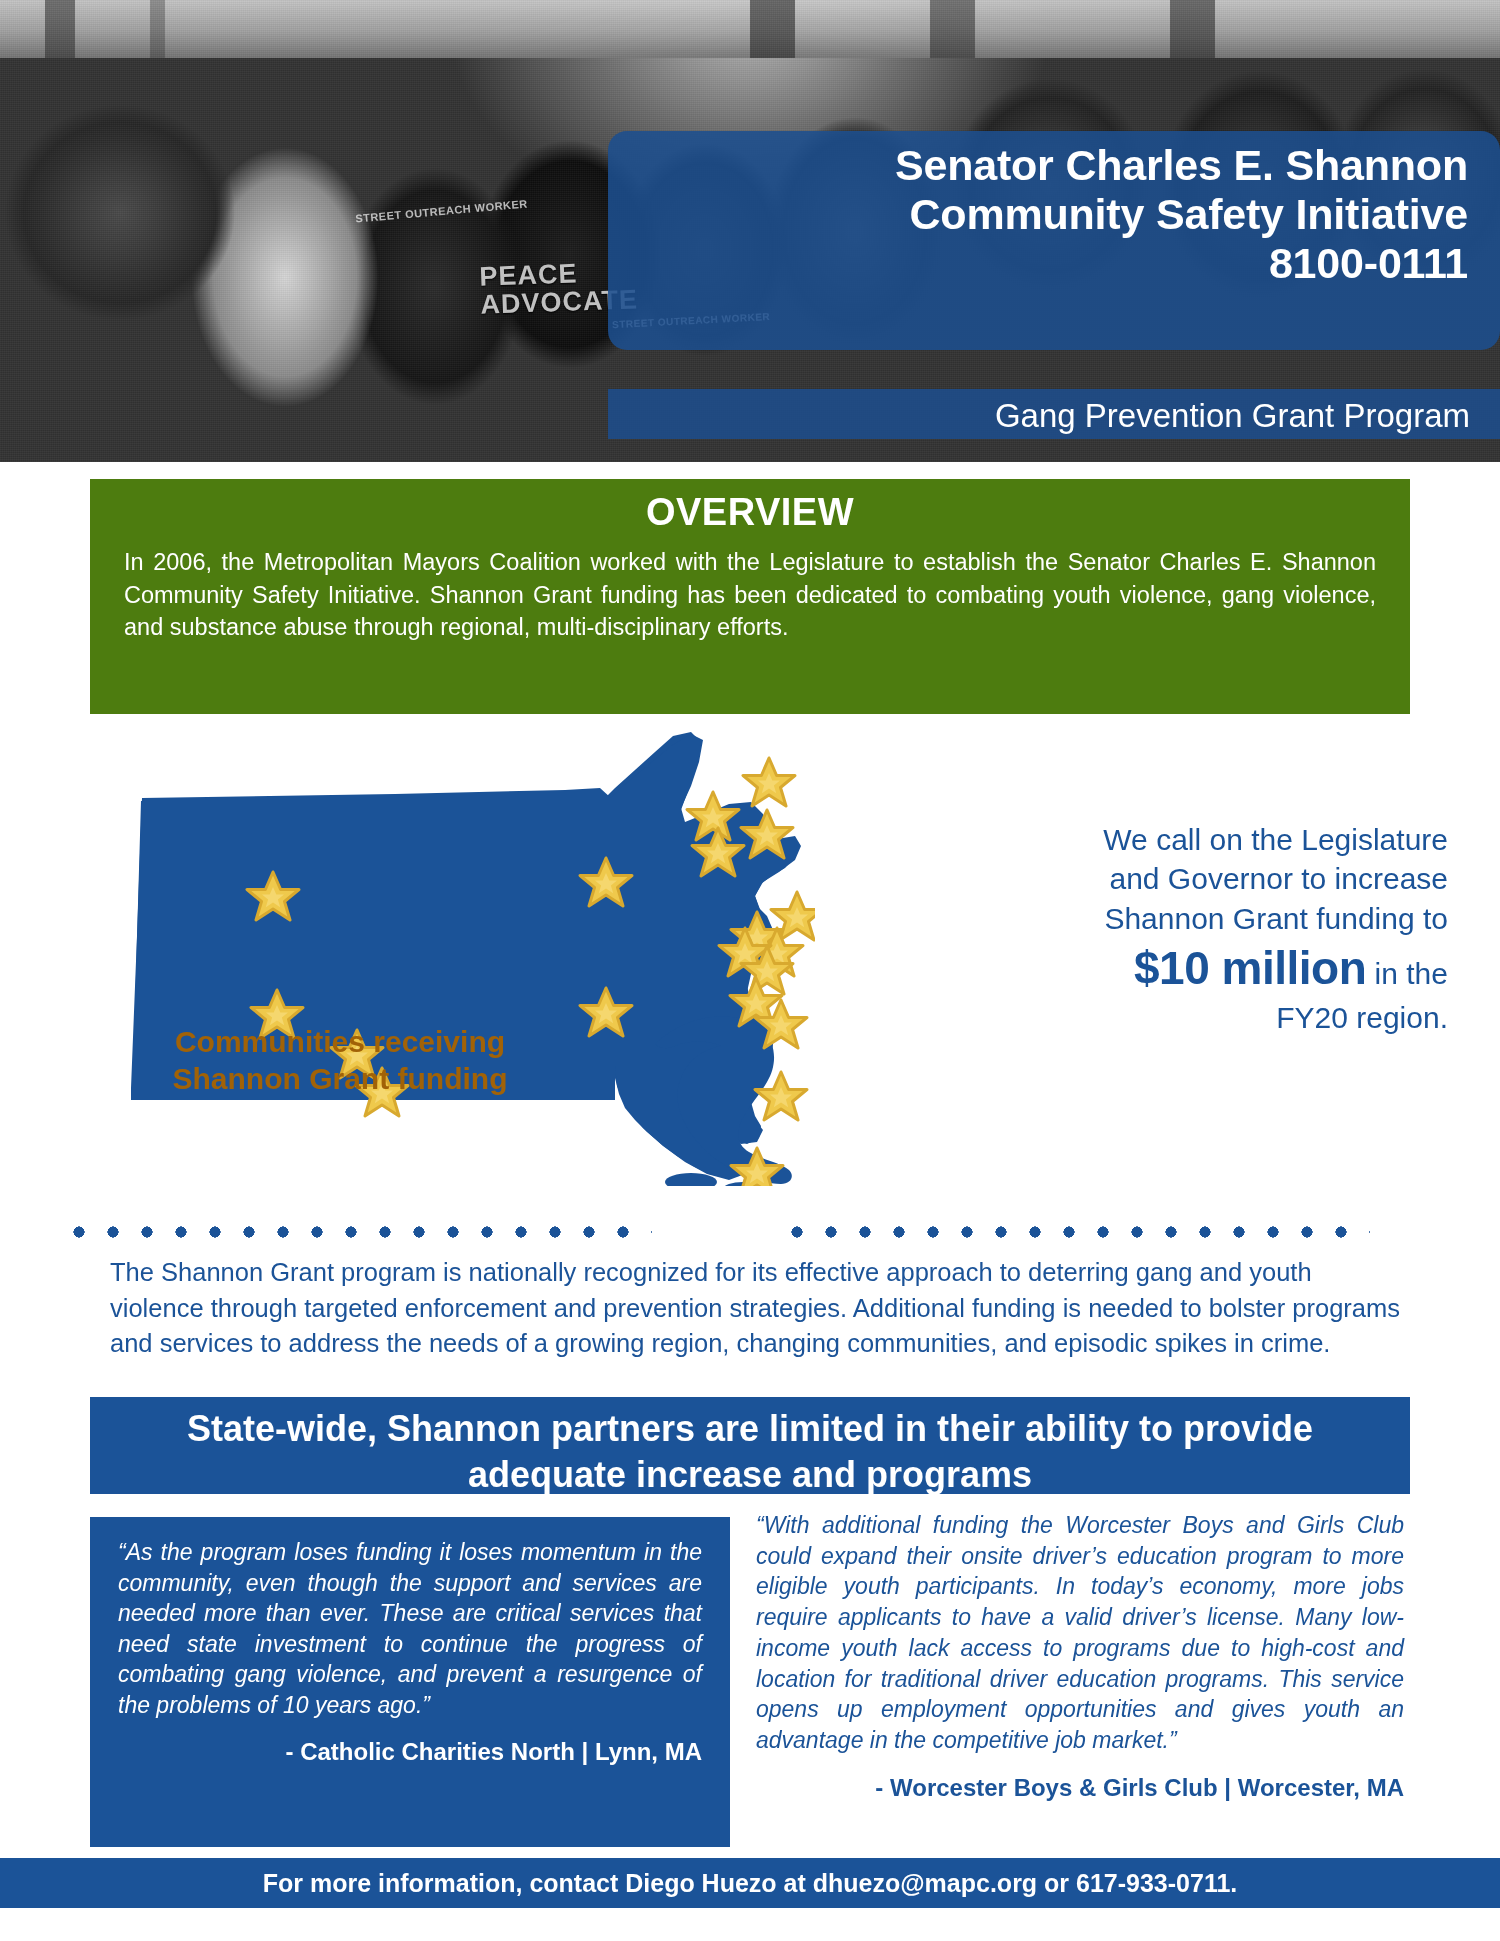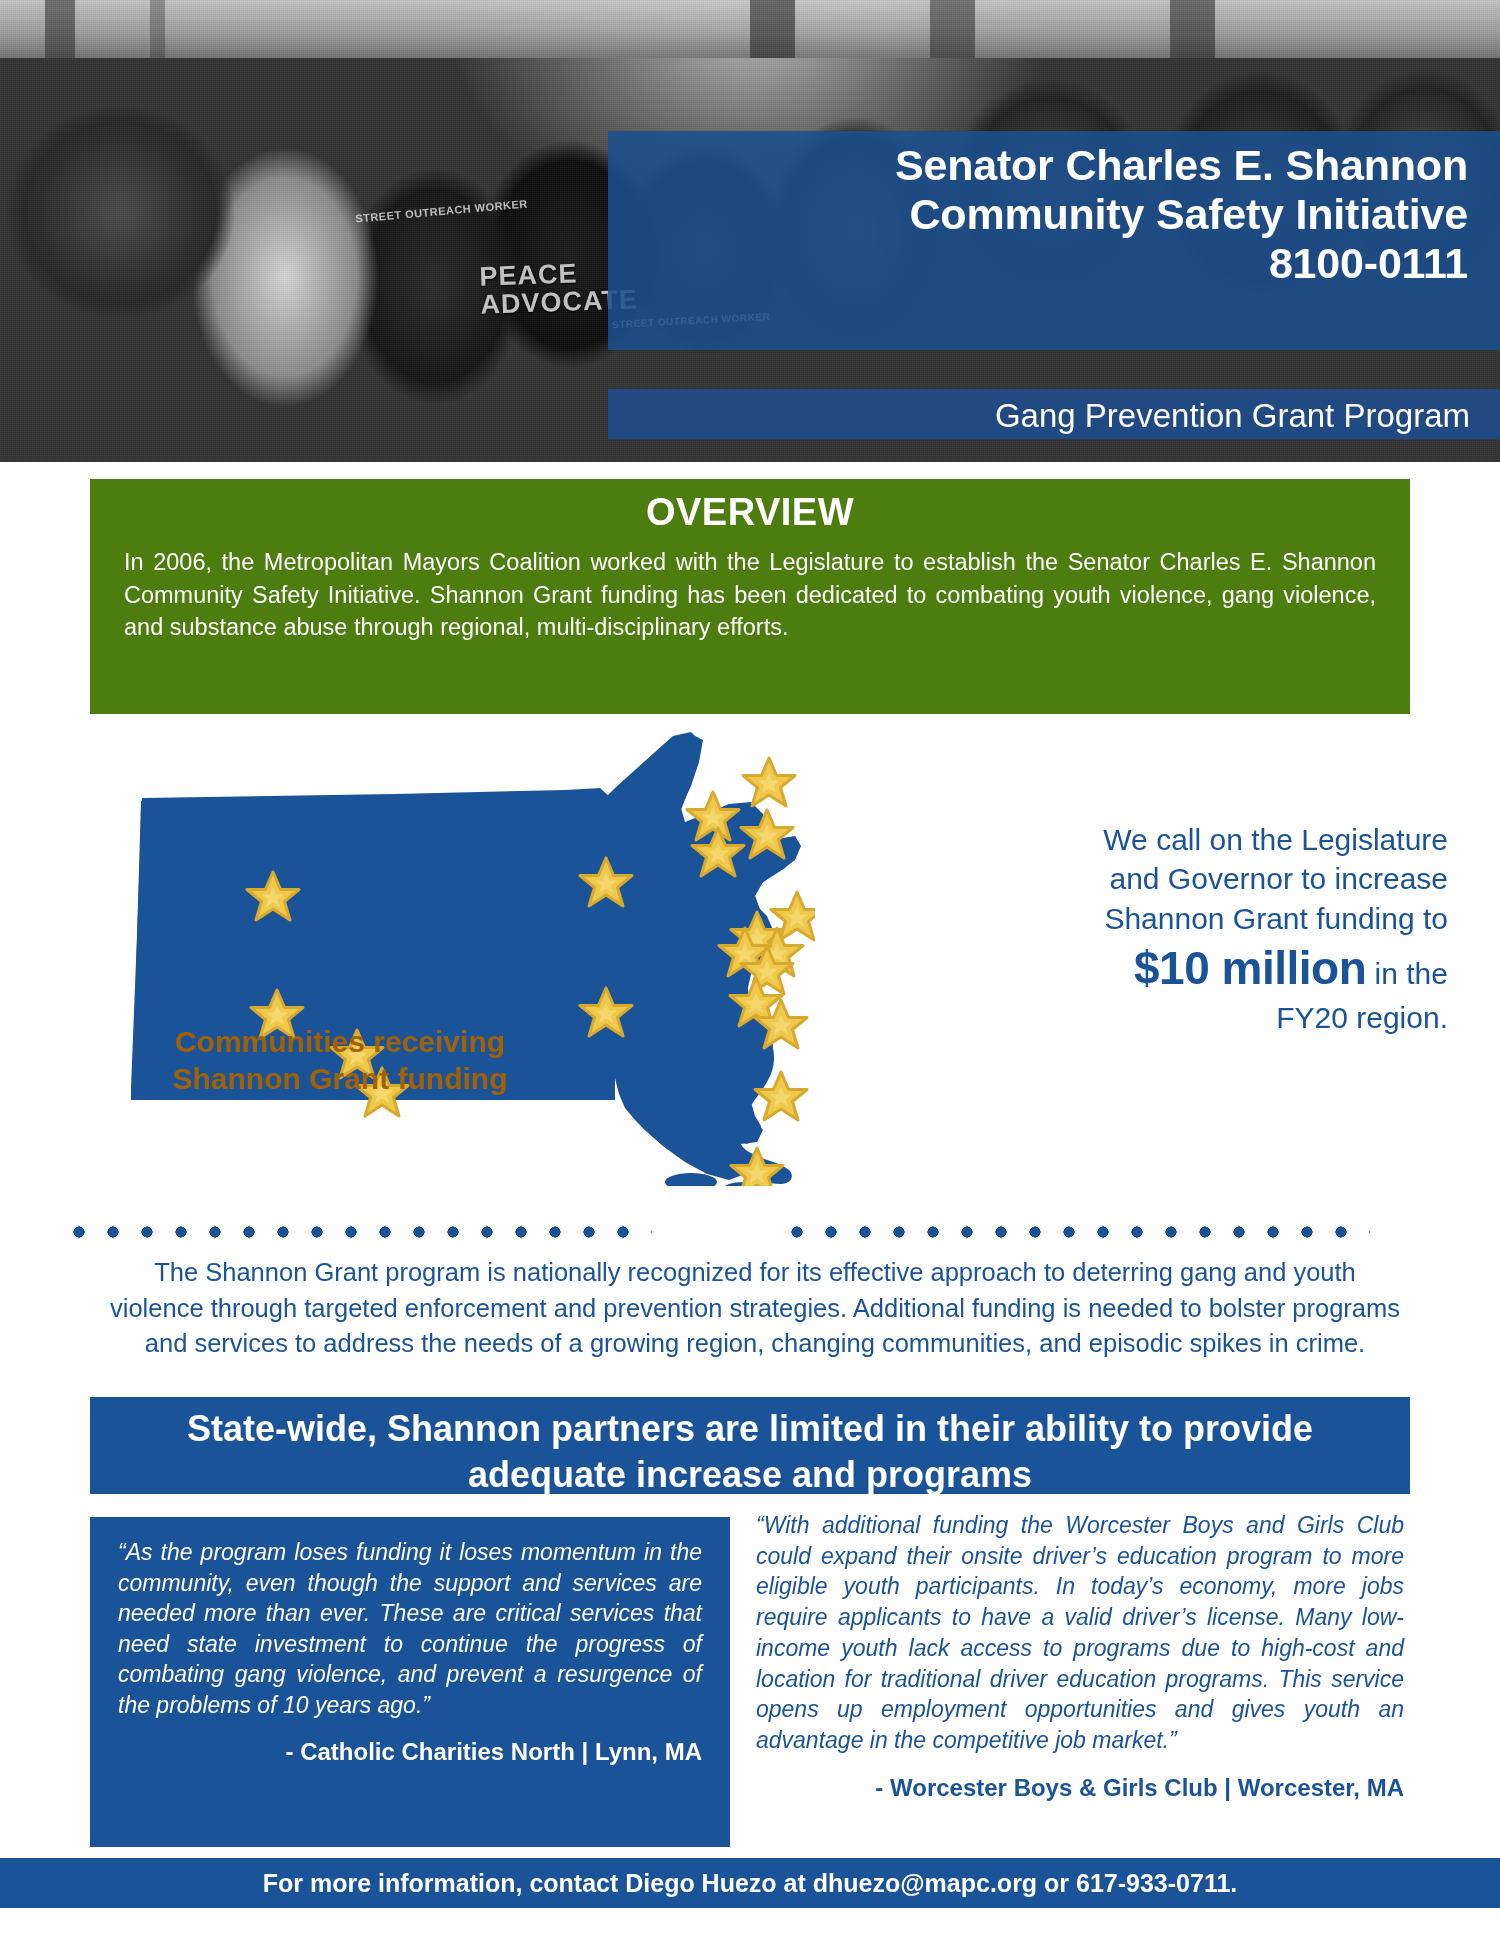--- a/index.html
+++ b/index.html
@@ -90,20 +90,21 @@
 
   
   .title-block {
     position: absolute;
     left: 608px; top: 131px;
     width: 892px; height: 219px;
     background: rgba(29, 78, 142, 0.88);
     color: #ffffff;
     text-align: right;
     padding: 10px 32px 12px 28px;
+    border-radius: 19px;
   }
   .title-block .line {
     font-size: 43px;
     font-weight: bold;
     line-height: 1.14;
     letter-spacing: -0.2px;
     white-space: nowrap;
   }
   .subtitle-bar {
     position: absolute;
@@ -188,21 +189,21 @@
     background-repeat: repeat-x;
   }
   .dots-left  { left: 72px;  width: 580px; }
   .dots-right { left: 790px; width: 580px; }
 
   
   .body-para {
     position: absolute;
     left: 110px; top: 1255px;
     width: 1290px;
-    text-align: center;
+    text-align: left;
     color: #1b5398;
     font-size: 25.5px;
     line-height: 1.40;
   }
 
   
   .section-bar {
     position: absolute;
     left: 90px; top: 1397px;
     width: 1320px; height: 97px;

